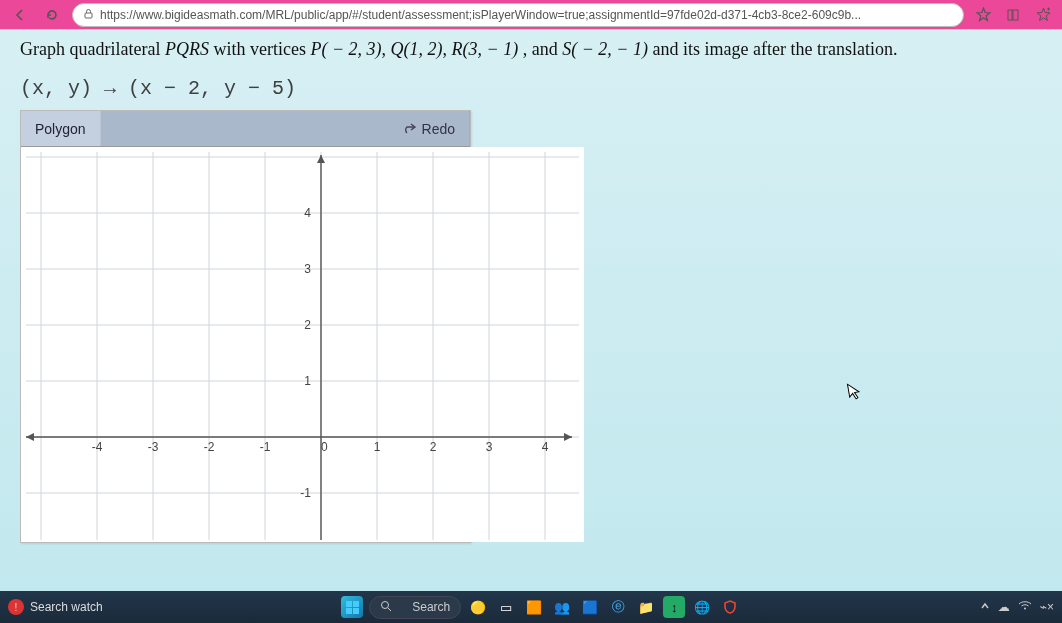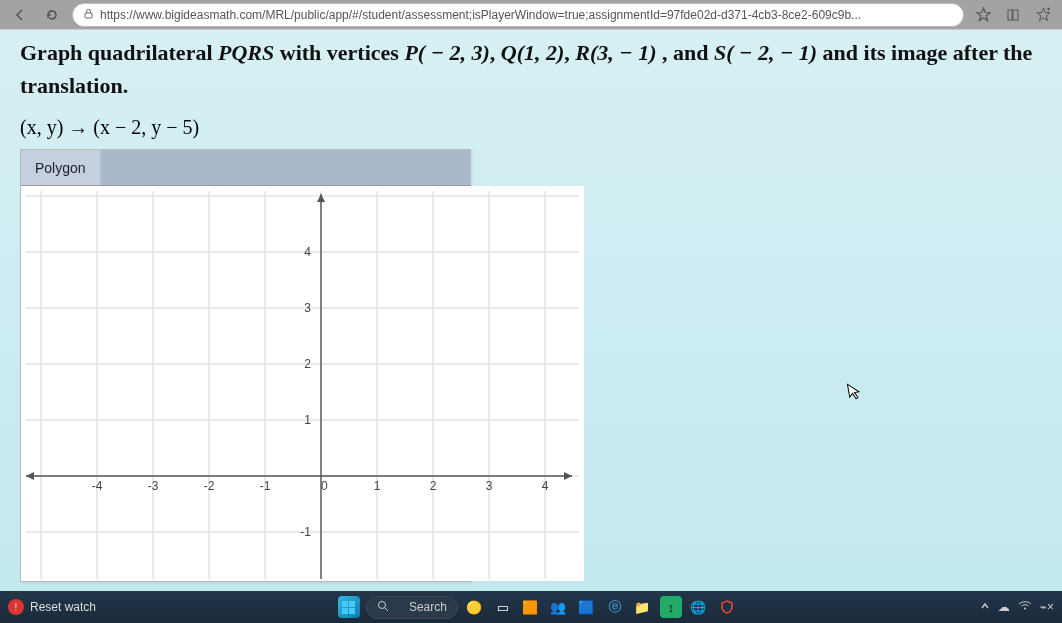--- a/index.html
+++ b/index.html
@@ -8,21 +8,21 @@
   height: 623px;
   font-family: Arial, sans-serif;
   background: linear-gradient(to bottom, #d8f0f4, #c0e8ee);
   overflow: hidden;
   position: relative;
 }
 .browser-bar {
   display: flex;
   align-items: center;
   padding: 4px 8px;
-  background: #a3a3a3;
+  background: #ec4899;
   border-bottom: 1px solid #ccc;
   height: 30px;
   gap: 8px;
 }
 .nav-btn {
   width: 24px;
   height: 24px;
   display: flex;
   align-items: center;
   justify-content: center;
@@ -42,31 +42,30 @@
   gap: 6px;
 }
 .lock-icon { color: #666; font-size: 12px; }
 .url-text { font-size: 12px; color: #555; white-space: nowrap; overflow: hidden; text-overflow: ellipsis; }
 .br-icon { width: 22px; height: 22px; display:flex; align-items:center; justify-content:center; color:#555; }
 
 .content {
   padding: 6px 20px;
 }
 .problem-text {
-  font-size: 22px;
+  font-size: 18px;
   color: #111;
   line-height: 1.5;
   font-family: 'Times New Roman', serif;
-  font-weight: bold;
 }
 .italic { font-style: italic; }
 .rule {
   font-size: 20px;
-  font-family: Liberation Serif, serif;
-  color: #000000;
+  font-family: Liberation Mono, monospace;
+  color: #404040;
   margin: 14px 0 10px 0;
 }
 
 .graph-widget {
   background: #fff;
   border: 1px solid #bbb;
   width: 451px;
   box-shadow: 1px 1px 2px rgba(0,0,0,0.1);
 }
 .graph-toolbar {
@@ -204,20 +203,29 @@
   <div class="rule">
     <span>(x, y)</span><span> → </span><span>(x − 2, y − 5)</span>
   </div>
 
   <div class="graph-widget">
     <div class="graph-toolbar">
       <div class="tool-btn primary">
         <span>Polygon</span>
       </div>
       <div class="spacer"></div>
+      <div class="tool-btn">
+        <span class="tool-icon">
+          <svg width="14" height="12" viewBox="0 0 14 12">
+              <path d="M9 2 L13 5 L9 8" fill="none" stroke="#445" stroke-width="1.4"></path>
+              <path d="M13 5 H5 a4 4 0 0 0 0 6" fill="none" stroke="#445" stroke-width="1.4"></path>
+            </svg>
+        </span>
+        <span>Redo</span>
+      </div>
     </div>
 
     <div class="grid-area">
       <svg class="grid" width="563" height="395">
           <line x1="20" y1="5" x2="20" y2="393" stroke="#cfd6dc" stroke-width="1"></line>
           <line x1="76" y1="5" x2="76" y2="393" stroke="#cfd6dc" stroke-width="1"></line>
           <line x1="132" y1="5" x2="132" y2="393" stroke="#cfd6dc" stroke-width="1"></line>
           <line x1="188" y1="5" x2="188" y2="393" stroke="#cfd6dc" stroke-width="1"></line>
           <line x1="244" y1="5" x2="244" y2="393" stroke="#cfd6dc" stroke-width="1"></line>
           <line x1="300" y1="5" x2="300" y2="393" stroke="#cfd6dc" stroke-width="1"></line>
@@ -258,21 +266,21 @@
 
 <div class="cursor-img">
   <svg width="14" height="18" viewBox="0 0 14 18">
       <path d="M1 1 L1 14 L4.5 11 L7 17 L9 16 L6.5 10.5 L11 10.5 Z" fill="#fff" stroke="#000" stroke-width="1"></path>
     </svg>
 </div>
 
 <div class="taskbar">
   <div class="task-item">
     <span style="width:16px;height:16px;border-radius:8px;background:#d33;display:inline-flex;align-items:center;justify-content:center;font-size:10px;">!</span>
-    <span>Reset watch</span>
+    <span>Search watch</span>
   </div>
   <div class="task-spacer"></div>
   <div class="tb-icon" style="background:linear-gradient(135deg,#3bd,#17a);">
     <svg width="13" height="13" viewBox="0 0 13 13">
         <rect x="0" y="0" width="6" height="6" fill="#4cf"></rect>
         <rect x="7" y="0" width="6" height="6" fill="#4cf"></rect>
         <rect x="0" y="7" width="6" height="6" fill="#4cf"></rect>
         <rect x="7" y="7" width="6" height="6" fill="#4cf"></rect>
       </svg>
   </div>

